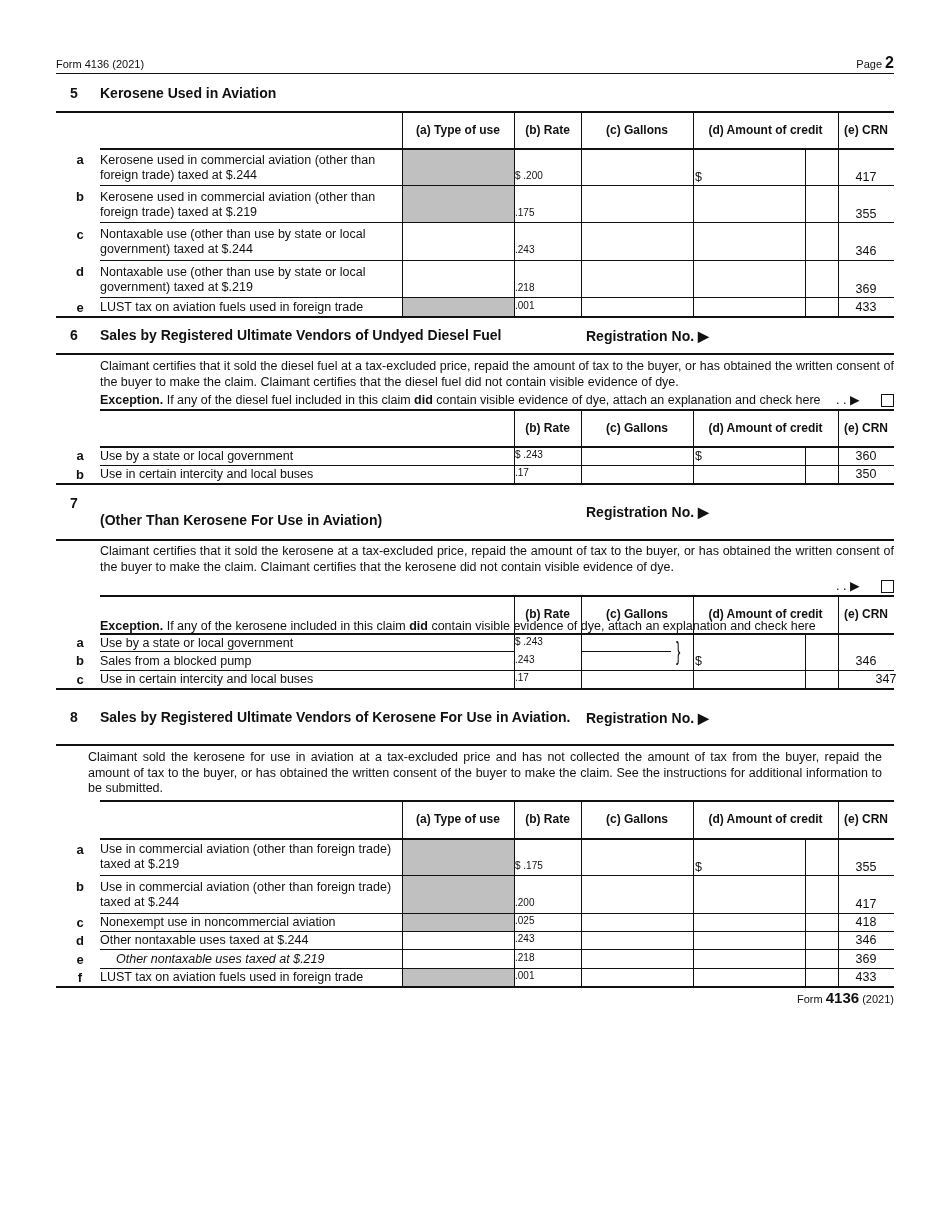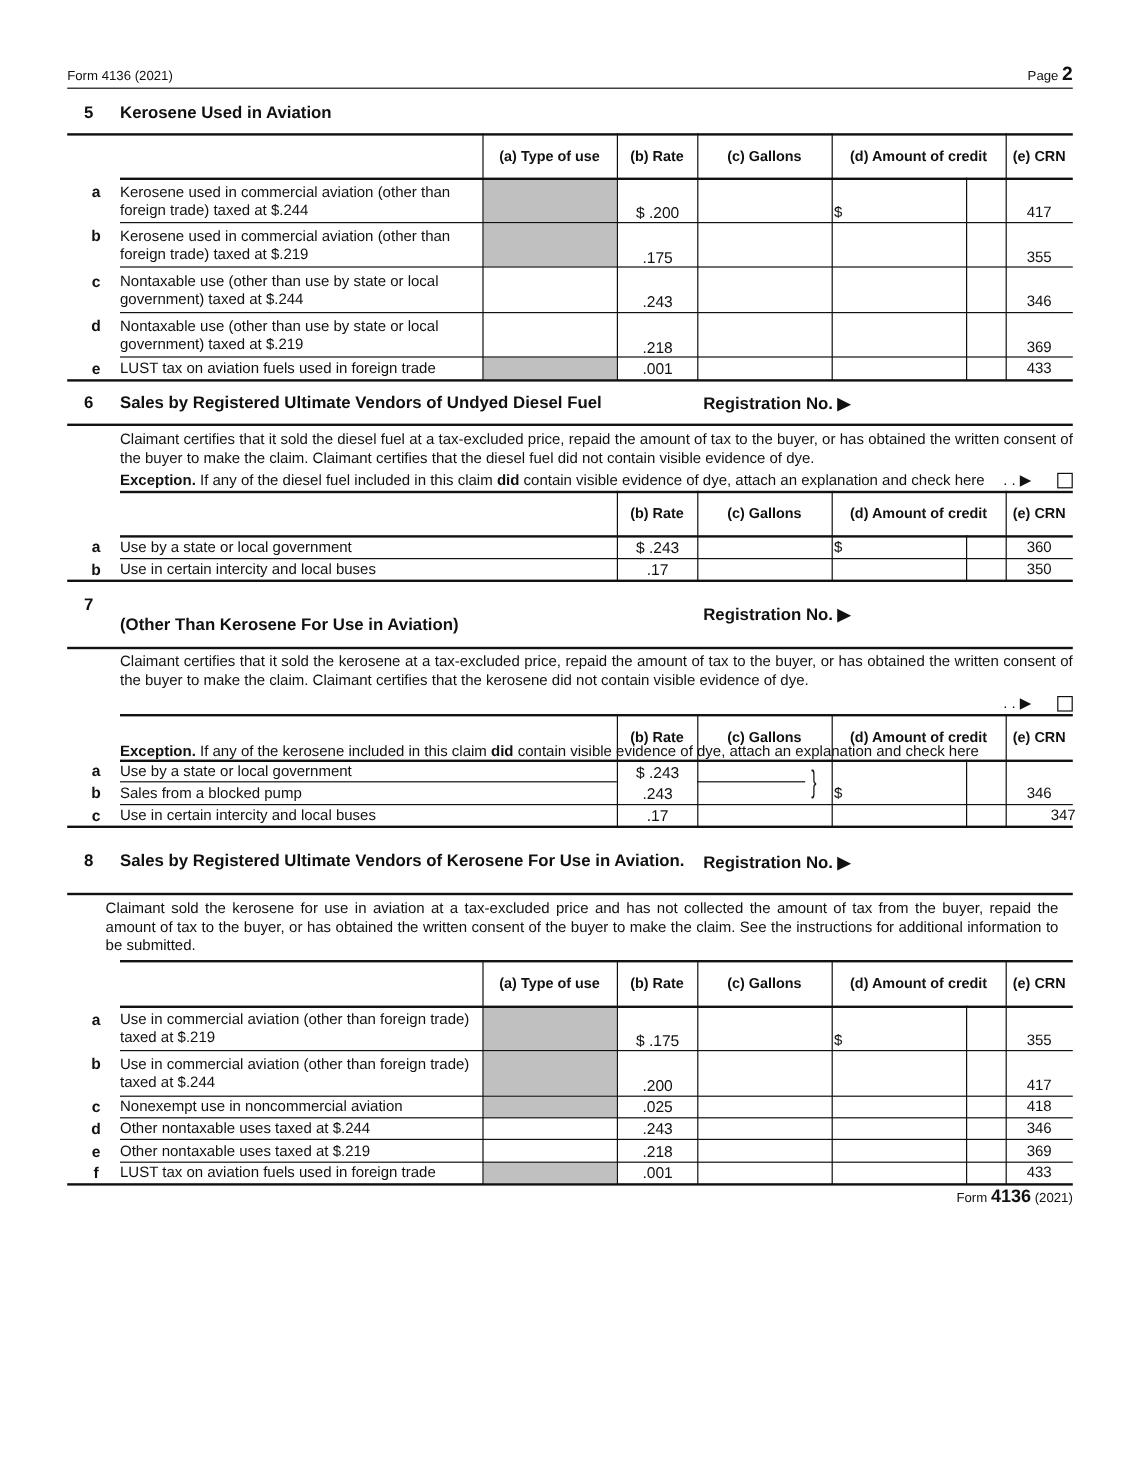--- a/index.html
+++ b/index.html
@@ -8,21 +8,21 @@
   .hr { position:absolute; background:#111; }
   .vr { position:absolute; background:#111; width:1px; }
   .txt { position:absolute; font-size:12.5px; line-height:15px; white-space:nowrap; }
   .small { font-size:11px; }
   .sec-num { position:absolute; font-size:14px; font-weight:bold; }
   .sec-title { position:absolute; font-size:14px; font-weight:bold; line-height:17px; white-space:nowrap; }
   .reg { position:absolute; font-size:14px; font-weight:bold; white-space:nowrap; }
   .hdr { position:absolute; font-size:12px; font-weight:bold; text-align:center; white-space:nowrap; }
   .lbl { position:absolute; font-size:13px; font-weight:bold; width:20px; text-align:center; }
   .desc { position:absolute; font-size:12.5px; line-height:15px; }
-  .rate { position:absolute; font-size:13px; text-align:center; width:66px; }
+  .rate { position:absolute; font-size:10px; text-align:left; width:66px; }
   .crn { position:absolute; font-size:12.5px; text-align:center; width:56px; }
   .dollar { position:absolute; font-size:12.5px; }
   .gray { position:absolute; background:#c0c0c0; }
   .para { position:absolute; font-size:12.5px; line-height:15.5px; text-align:justify; }
   .checkbox { position:absolute; width:11px; height:11px; border:1px solid #111; background:#fff; }
   .input-cell { position:absolute; }
 </style>
 </head>
 <body>
 
@@ -276,21 +276,21 @@
     <div class="lbl" style="left:70px;top:933px;">d</div>
     <div class="desc" style="left:100px;top:933px;white-space:nowrap;">Other nontaxable uses taxed at $.244</div>
     <div class="input-cell" style="left:403px;top:932px;width:111px;height:17px;"></div>
     <div class="rate" style="left:515px;top:933px;">.243</div>
     <div class="input-cell" style="left:582px;top:932px;width:110px;height:17px;"></div>
     <div class="input-cell" style="left:694px;top:932px;width:111px;height:17px;"></div>
     <div class="crn" style="left:838px;top:933px;">346</div>
   </div>
   <div>
     <div class="lbl" style="left:70px;top:952px;">e</div>
-    <div class="desc" style="left:100px;top:952px;white-space:nowrap;">Other nontaxable uses taxed at $.219</div>
+    <div class="desc" style="left:116px;top:952px;white-space:nowrap;font-style:italic;">Other nontaxable uses taxed at $.219</div>
     <div class="input-cell" style="left:403px;top:950px;width:111px;height:18px;"></div>
     <div class="rate" style="left:515px;top:952px;">.218</div>
     <div class="input-cell" style="left:582px;top:950px;width:110px;height:18px;"></div>
     <div class="input-cell" style="left:694px;top:950px;width:111px;height:18px;"></div>
     <div class="crn" style="left:838px;top:952px;">369</div>
   </div>
   <div>
     <div class="lbl" style="left:70px;top:970px;">f</div>
     <div class="desc" style="left:100px;top:970px;white-space:nowrap;">LUST tax on aviation fuels used in foreign trade</div>
     <div class="rate" style="left:515px;top:970px;">.001</div>

